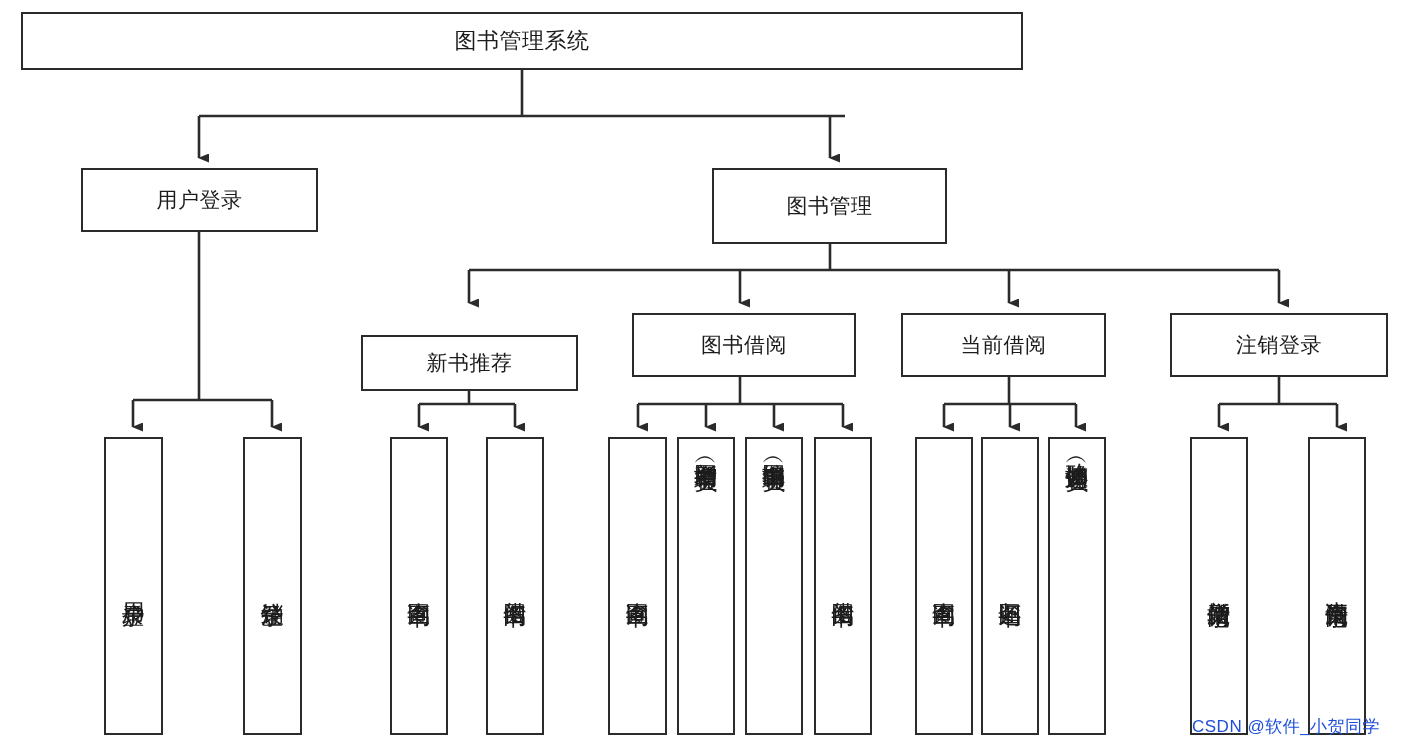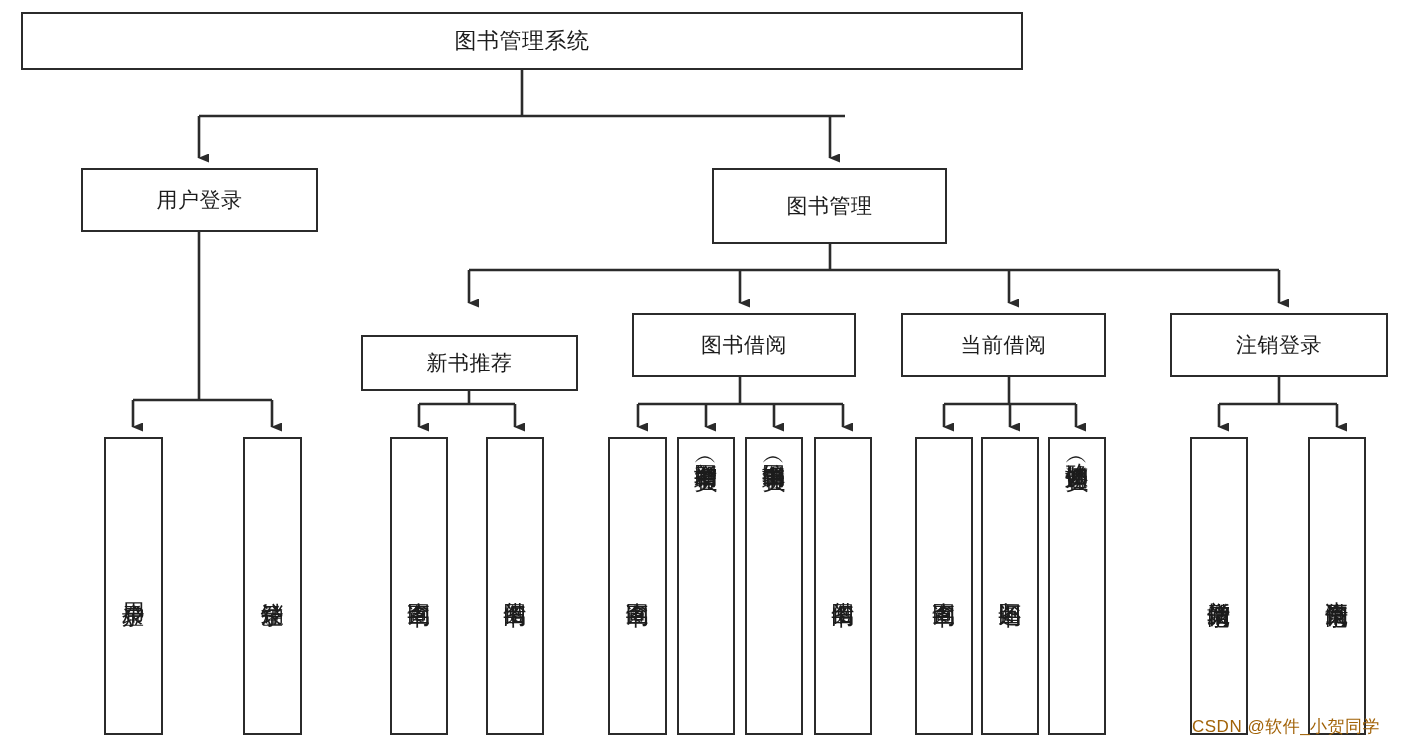--- a/index.html
+++ b/index.html
@@ -63,21 +63,21 @@
     height: auto;
     max-height: 100%;
   }
   .node.vert.centered {
     align-items: center;
     padding-top: 0;
   }
   .watermark {
     position: absolute;
     font-size: 17px;
-    color: #a16207;
+    color: #1d4ed8;
     white-space: nowrap;
     letter-spacing: 0.5px;
     user-select: none;
   }
 </style>
 </head>
 <body>
 
 <div id="diagram-root">
 

